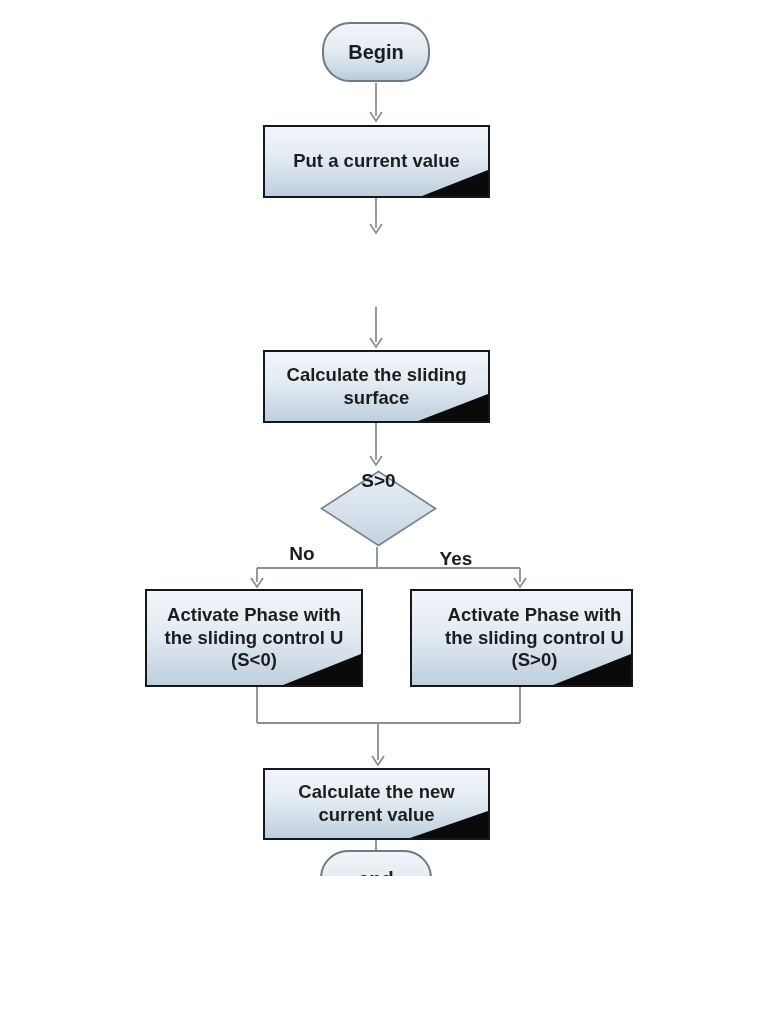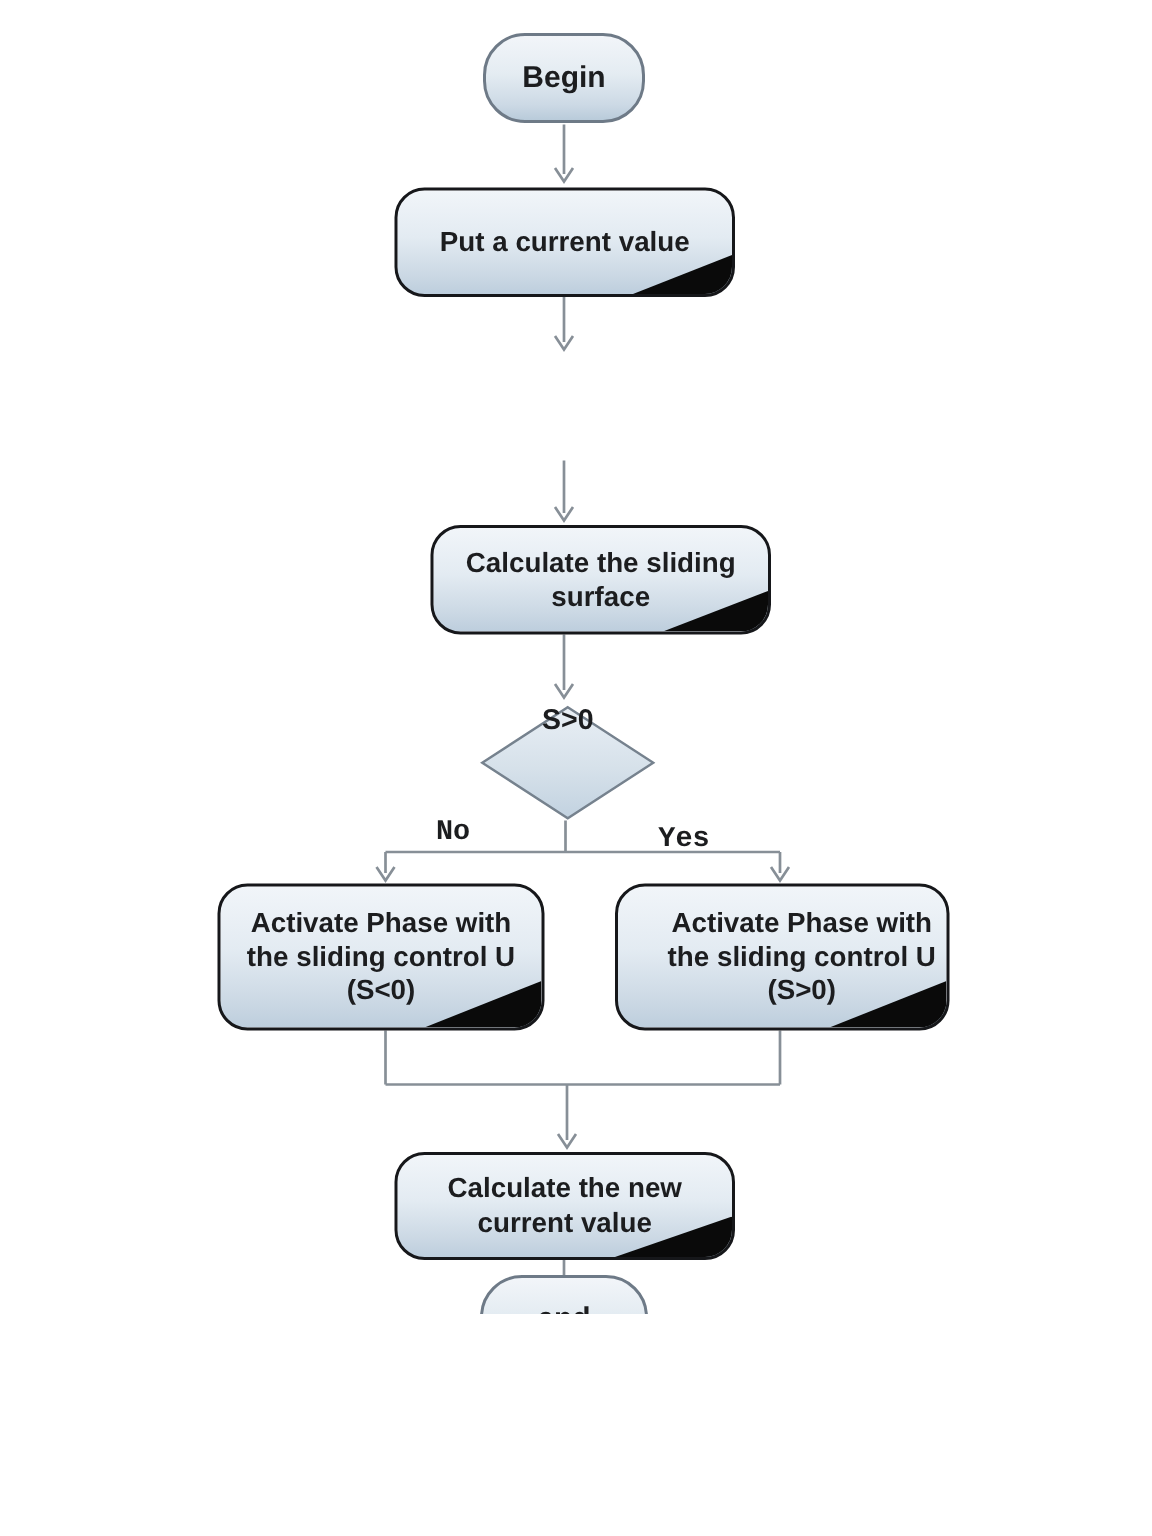--- a/index.html
+++ b/index.html
@@ -23,21 +23,20 @@
   }
   .node {
     position: absolute;
     box-sizing: border-box;
     display: flex;
     align-items: center;
     justify-content: center;
     text-align: center;
     font-weight: bold;
     color: #1c1d1f;
-    border-radius: 20px;
   }
   .process {
     border: 2px solid #16171a;
     background: linear-gradient(180deg, #f1f5f9 0%, #e3ebf2 45%, #cbd8e4 82%, #bdcedd 100%);
     font-size: 18.5px;
     line-height: 1.22;
     padding: 0 6px;
     overflow: hidden;
   }
   .terminator {
@@ -69,21 +68,20 @@
     font-weight: bold;
     color: #1c1d1f;
   }
   .edge-label {
     position: absolute;
     font-size: 19px;
     font-weight: bold;
     color: #1c1d1f;
     text-align: center;
     width: 44px;
-    font-family: Liberation Mono, monospace;
   }
 </style>
 </head>
 <body>
 
 <div class="page">
 
   <svg class="connectors" viewBox="0 0 768 1024" fill="none" stroke="#878f97" stroke-width="1.8">
 
     <g>
@@ -132,21 +130,21 @@
   <div class="node terminator" style="left:322px; top:22px; width:108px; height:60px;">
     <span>Begin</span>
   </div>
 
   <div class="node process" style="left:263px; top:125px; width:227px; height:73px;">
     <span>Put a current value</span>
     <div class="wedge" style="width:66px; height:26px;"></div>
   </div>
 
 
-  <div class="node process" style="left:263px; top:350px; width:227px; height:73px;margin-left:24px;">
+  <div class="node process" style="left:263px; top:350px; width:227px; height:73px;">
     <span>Calculate the sliding surface</span>
     <div class="wedge" style="width:70px; height:27px;"></div>
   </div>
 
   <div class="decision-wrap" style="left:320px; top:470px; width:117px; height:77px;">
     <svg width="117" height="77" viewBox="0 0 117 77">
       <defs>
         <linearGradient id="dgrad" x1="0" y1="0" x2="0" y2="1">
           <stop offset="0" stop-color="#e9eff5"></stop>
           <stop offset="0.55" stop-color="#d6e1ea"></stop>

